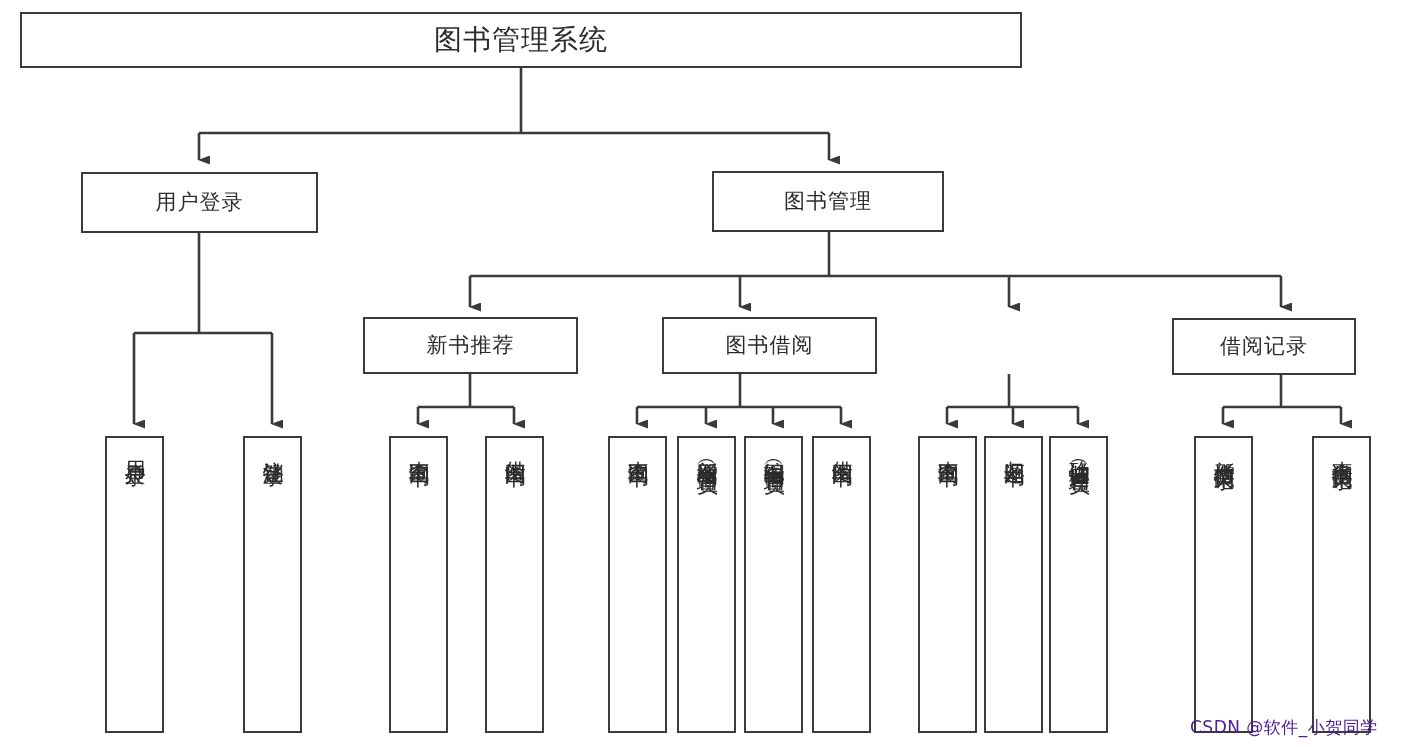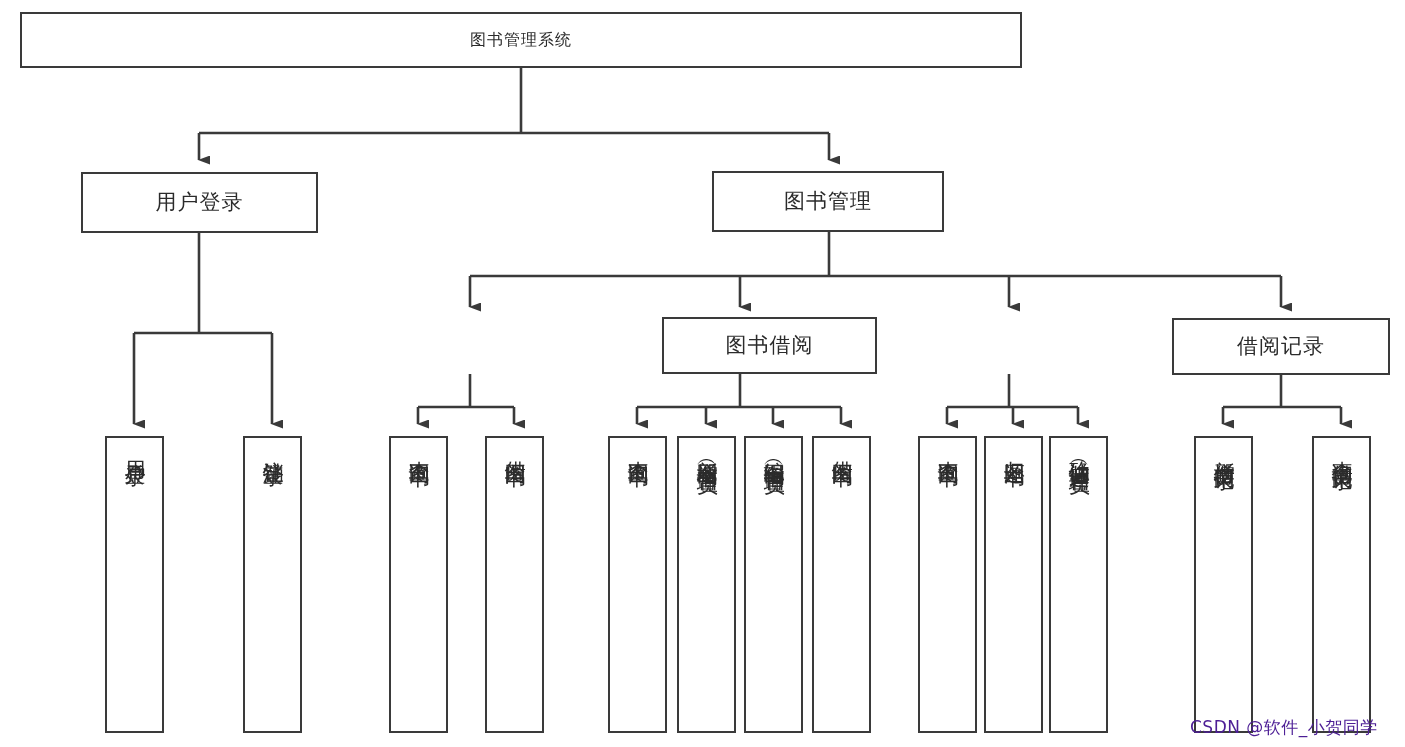--- a/index.html
+++ b/index.html
@@ -32,21 +32,21 @@
     align-items: center;
     justify-content: center;
     color: #2b2b2b;
   }
   .node.horiz {
     font-size: 21px;
     letter-spacing: 1px;
     line-height: 1.1;
   }
   .node.root {
-    font-size: 16px;
+    font-size: 28px;
   }
   .node.vert {
     padding: 6px 0;
     align-items: flex-start;
   }
   .vert .vtext {
     writing-mode: vertical-rl;
     text-orientation: upright;
     font-size: 21px;
     line-height: 1.22;
@@ -122,24 +122,27 @@
     <span>图书管理系统</span>
   </div>
 
   <div class="node horiz" style="left:81px; top:172px; width:237px; height:61px;">
     <span>用户登录</span>
   </div>
   <div class="node horiz" style="left:712px; top:171px; width:232px; height:61px;">
     <span>图书管理</span>
   </div>
 
+  <div class="node horiz" style="left:363px; top:317px; width:215px; height:57px;">
+    <span>新书推荐</span>
+  </div>
   <div class="node horiz" style="left:632px; top:317px; width:215px; height:57px;margin-left:30px;">
     <span>图书借阅</span>
   </div>
-  <div class="node horiz" style="left:1172px; top:318px; width:218px; height:57px;">
+  <div class="node horiz" style="left:1172px; top:318px; width:184px; height:57px;">
     <span>借阅记录</span>
   </div>
 
   <div class="node vert" style="left:105px; top:436px; width:59px; height:297px;">
     <span class="vtext">用户登录</span>
   </div>
   <div class="node vert" style="left:243px; top:436px; width:59px; height:297px;">
     <span class="vtext">注销登录</span>
   </div>
 

